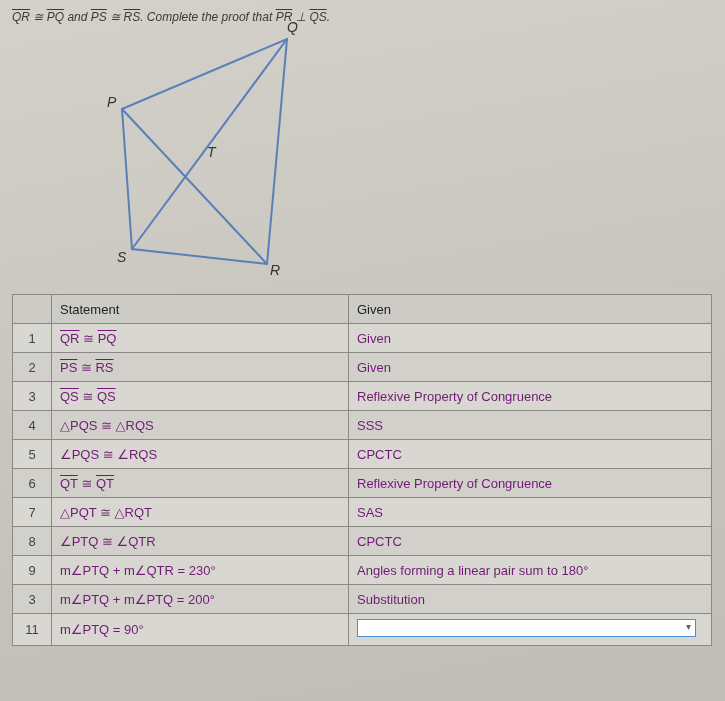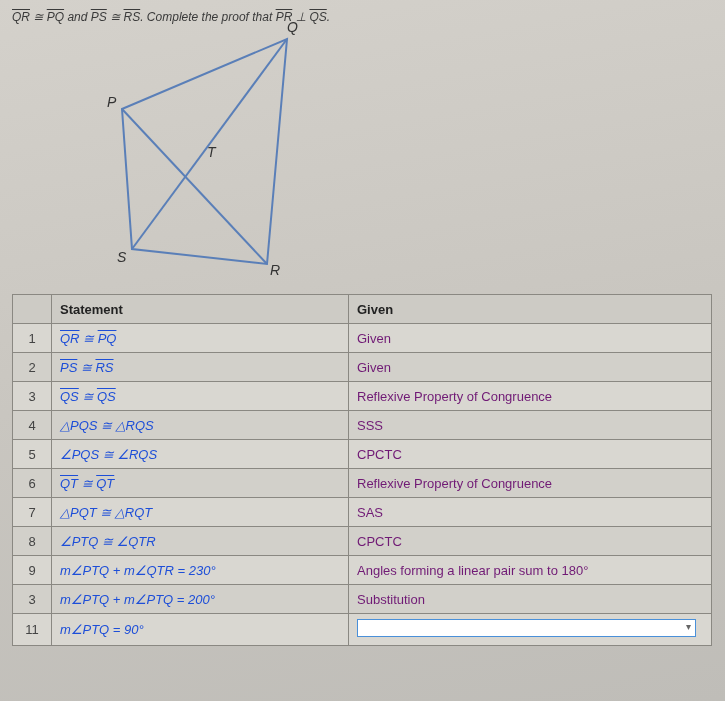--- a/index.html
+++ b/index.html
@@ -4,23 +4,23 @@
 <style>
 html,body{margin:0;padding:0;background:#c8c6c1;font-family:Arial,Helvetica,sans-serif;color:#2a2a2a}
 .page{width:725px;height:701px;background:linear-gradient(170deg,#d4d1cb 0%,#c9c6c0 50%,#bfbdb8 100%);padding:10px 12px;box-sizing:border-box;position:relative}
 .problem{font-size:12px;color:#3a3a3a;margin-bottom:0;font-style:italic}
 .problem .seg{text-decoration:overline;font-style:italic}
 .figure{width:280px;height:260px;margin:0 0 10px 80px;position:relative}
 .figure svg{width:100%;height:100%}
 .figure .lbl{position:absolute;font-style:italic;font-size:14px;color:#333}
 table{border-collapse:collapse;width:700px;font-size:13px;background:#d6d4ce}
 th,td{border:1px solid #8a8882;padding:5px 8px;text-align:left;vertical-align:middle;height:18px}
-th{background:#cdcbc5;font-weight:bold;color:#222}
+th{background:#cdcbc5;font-weight:normal;color:#222}
 td.num{width:22px;text-align:center;color:#444;background:#cfcdc7}
-td.stmt{width:280px;font-style:italic;color:#1d4ed8}
+td.stmt{width:280px;color:#701a75}
 td.reason{color:#701a75}
 .seg{text-decoration:overline}
 .reason-input{border:1px solid #4a90d9;background:#fff;width:98%;height:18px;box-sizing:border-box;display:inline-block;position:relative}
 .reason-input::after{content:"▾";position:absolute;right:4px;top:1px;font-size:10px;color:#666}
 tr:nth-child(even) td{background:#d9d7d1}
 tr:nth-child(odd) td{background:#d2d0ca}
 tr.header th{background:#cdcbc5}
 </style>
 </head>
 <body>

